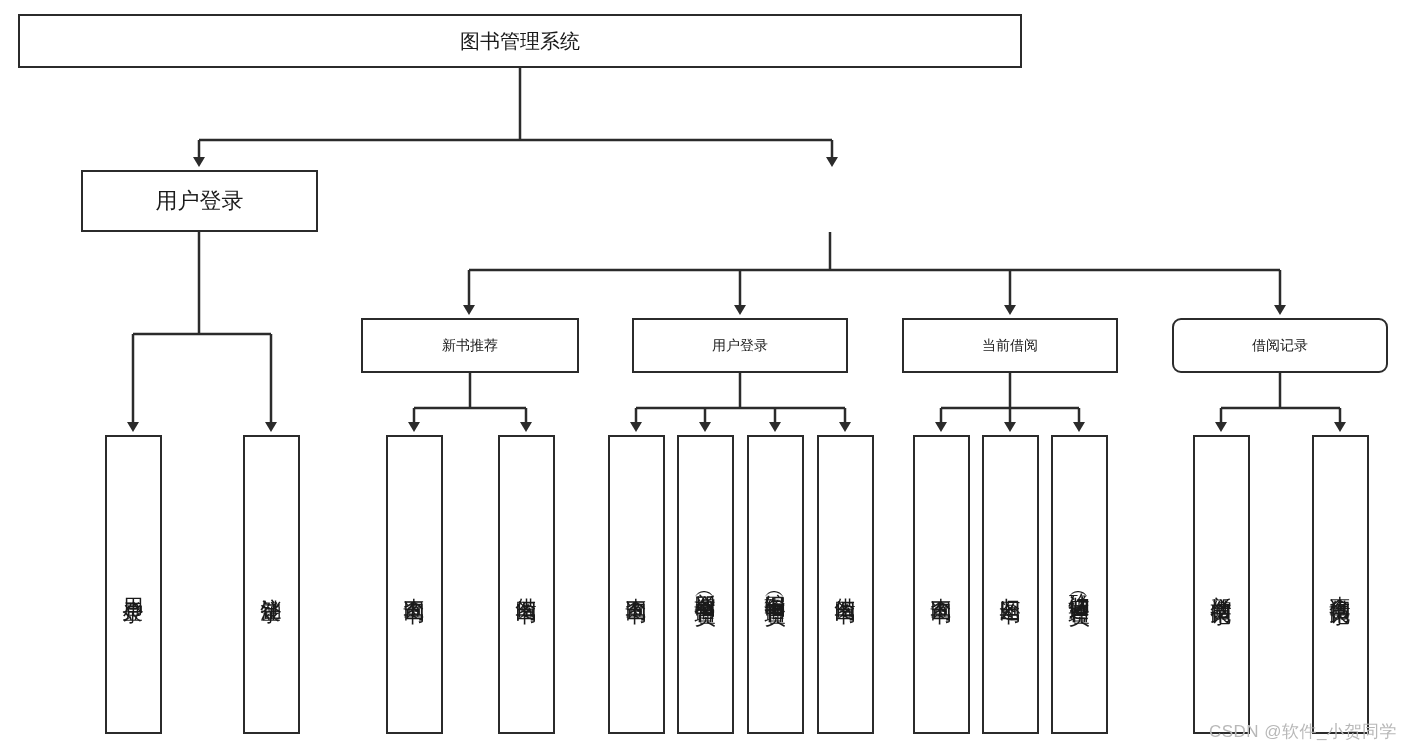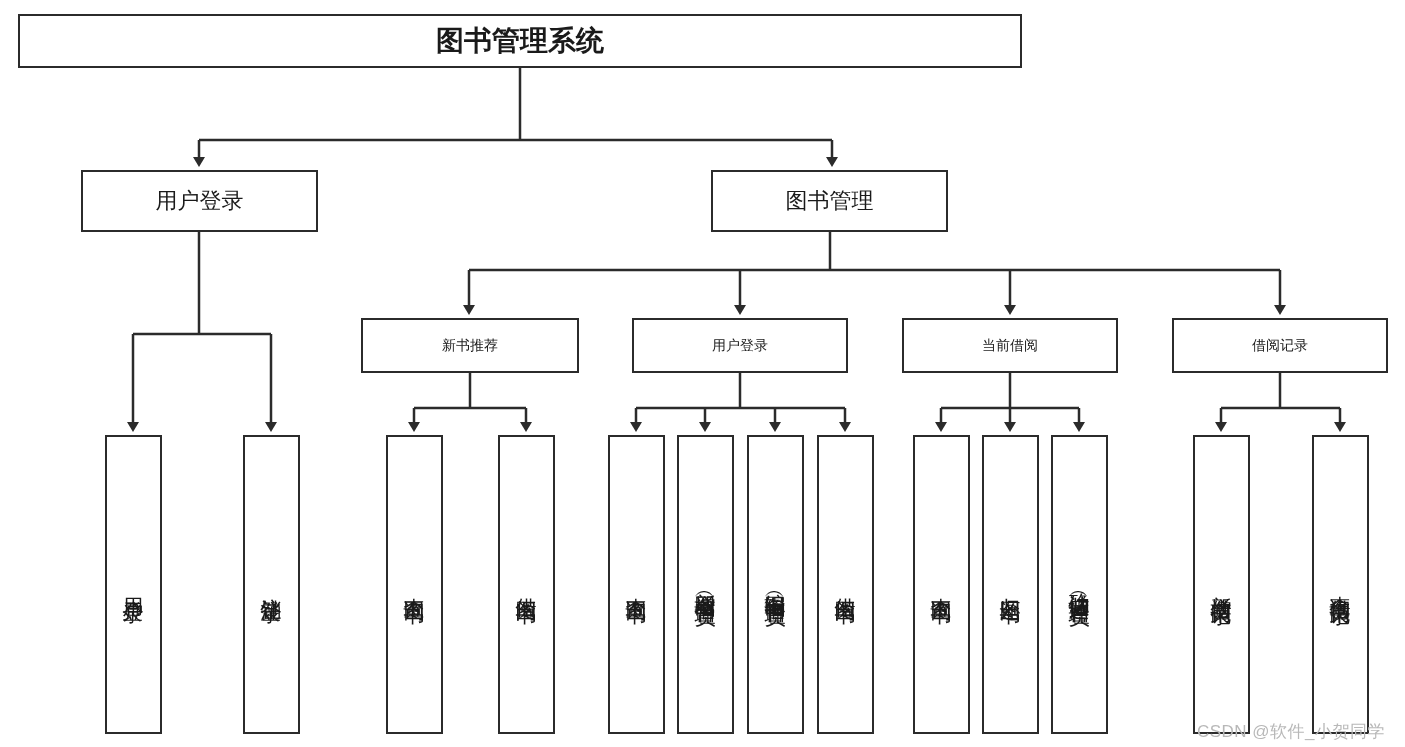--- a/index.html
+++ b/index.html
@@ -35,22 +35,21 @@
     align-items: center;
     justify-content: center;
     color: #1a1a1a;
   }
   .node .label {
     display: block;
     text-align: center;
     line-height: 1.12;
   }
   .node-root {
-    font-size: 28px;
-    font-weight: bold;
+    font-size: 20px;
   }
   .node-l2 {
     font-size: 22px;
   }
   .node-l3 {
     font-size: 14px;
   }
   .node-leaf {
     font-size: 21px;
     align-items: center;
@@ -59,21 +58,21 @@
   }
   .node-leaf .label {
     writing-mode: vertical-rl;
     text-orientation: upright;
     letter-spacing: 2px;
     line-height: 1;
     white-space: nowrap;
   }
   .watermark {
     position: absolute;
-    right: 20px;
+    right: 8px;
     bottom: 4px;
     font-size: 17px;
     color: #b8b8b8;
     letter-spacing: 0.5px;
     white-space: nowrap;
     user-select: none;
   }
 </style>
 </head>
 <body>
@@ -130,34 +129,31 @@
     </g>
   </svg>
 
   <div class="node node-root" style="left:18px; top:14px; width:1004px; height:54px;">
     <span class="label">图书管理系统</span>
   </div>
 
   <div class="node node-l2" style="left:81px; top:170px; width:237px; height:62px;">
     <span class="label">用户登录</span>
   </div>
-  <div class="node node-l2" style="left:711px; top:170px; width:237px; height:62px;">
-    <span class="label">图书管理</span>
-  </div>
 
   <div class="node node-l3" style="left:361px; top:318px; width:218px; height:55px;">
     <span class="label">新书推荐</span>
   </div>
   <div class="node node-l3" style="left:632px; top:318px; width:216px; height:55px;">
     <span class="label">用户登录</span>
   </div>
   <div class="node node-l3" style="left:902px; top:318px; width:216px; height:55px;align-items:center;">
     <span class="label">当前借阅</span>
   </div>
-  <div class="node node-l3" style="left:1172px; top:318px; width:216px; height:55px;">
+  <div class="node node-l3" style="left:1172px; top:318px; width:216px; height:55px;border-radius:9px;">
     <span class="label">借阅记录</span>
   </div>
 
   <div class="node node-leaf" style="left:105px; top:435px; width:57px; height:299px;">
     <span class="label">用户登录</span>
   </div>
   <div class="node node-leaf" style="left:243px; top:435px; width:57px; height:299px;">
     <span class="label">注销登录</span>
   </div>
 

